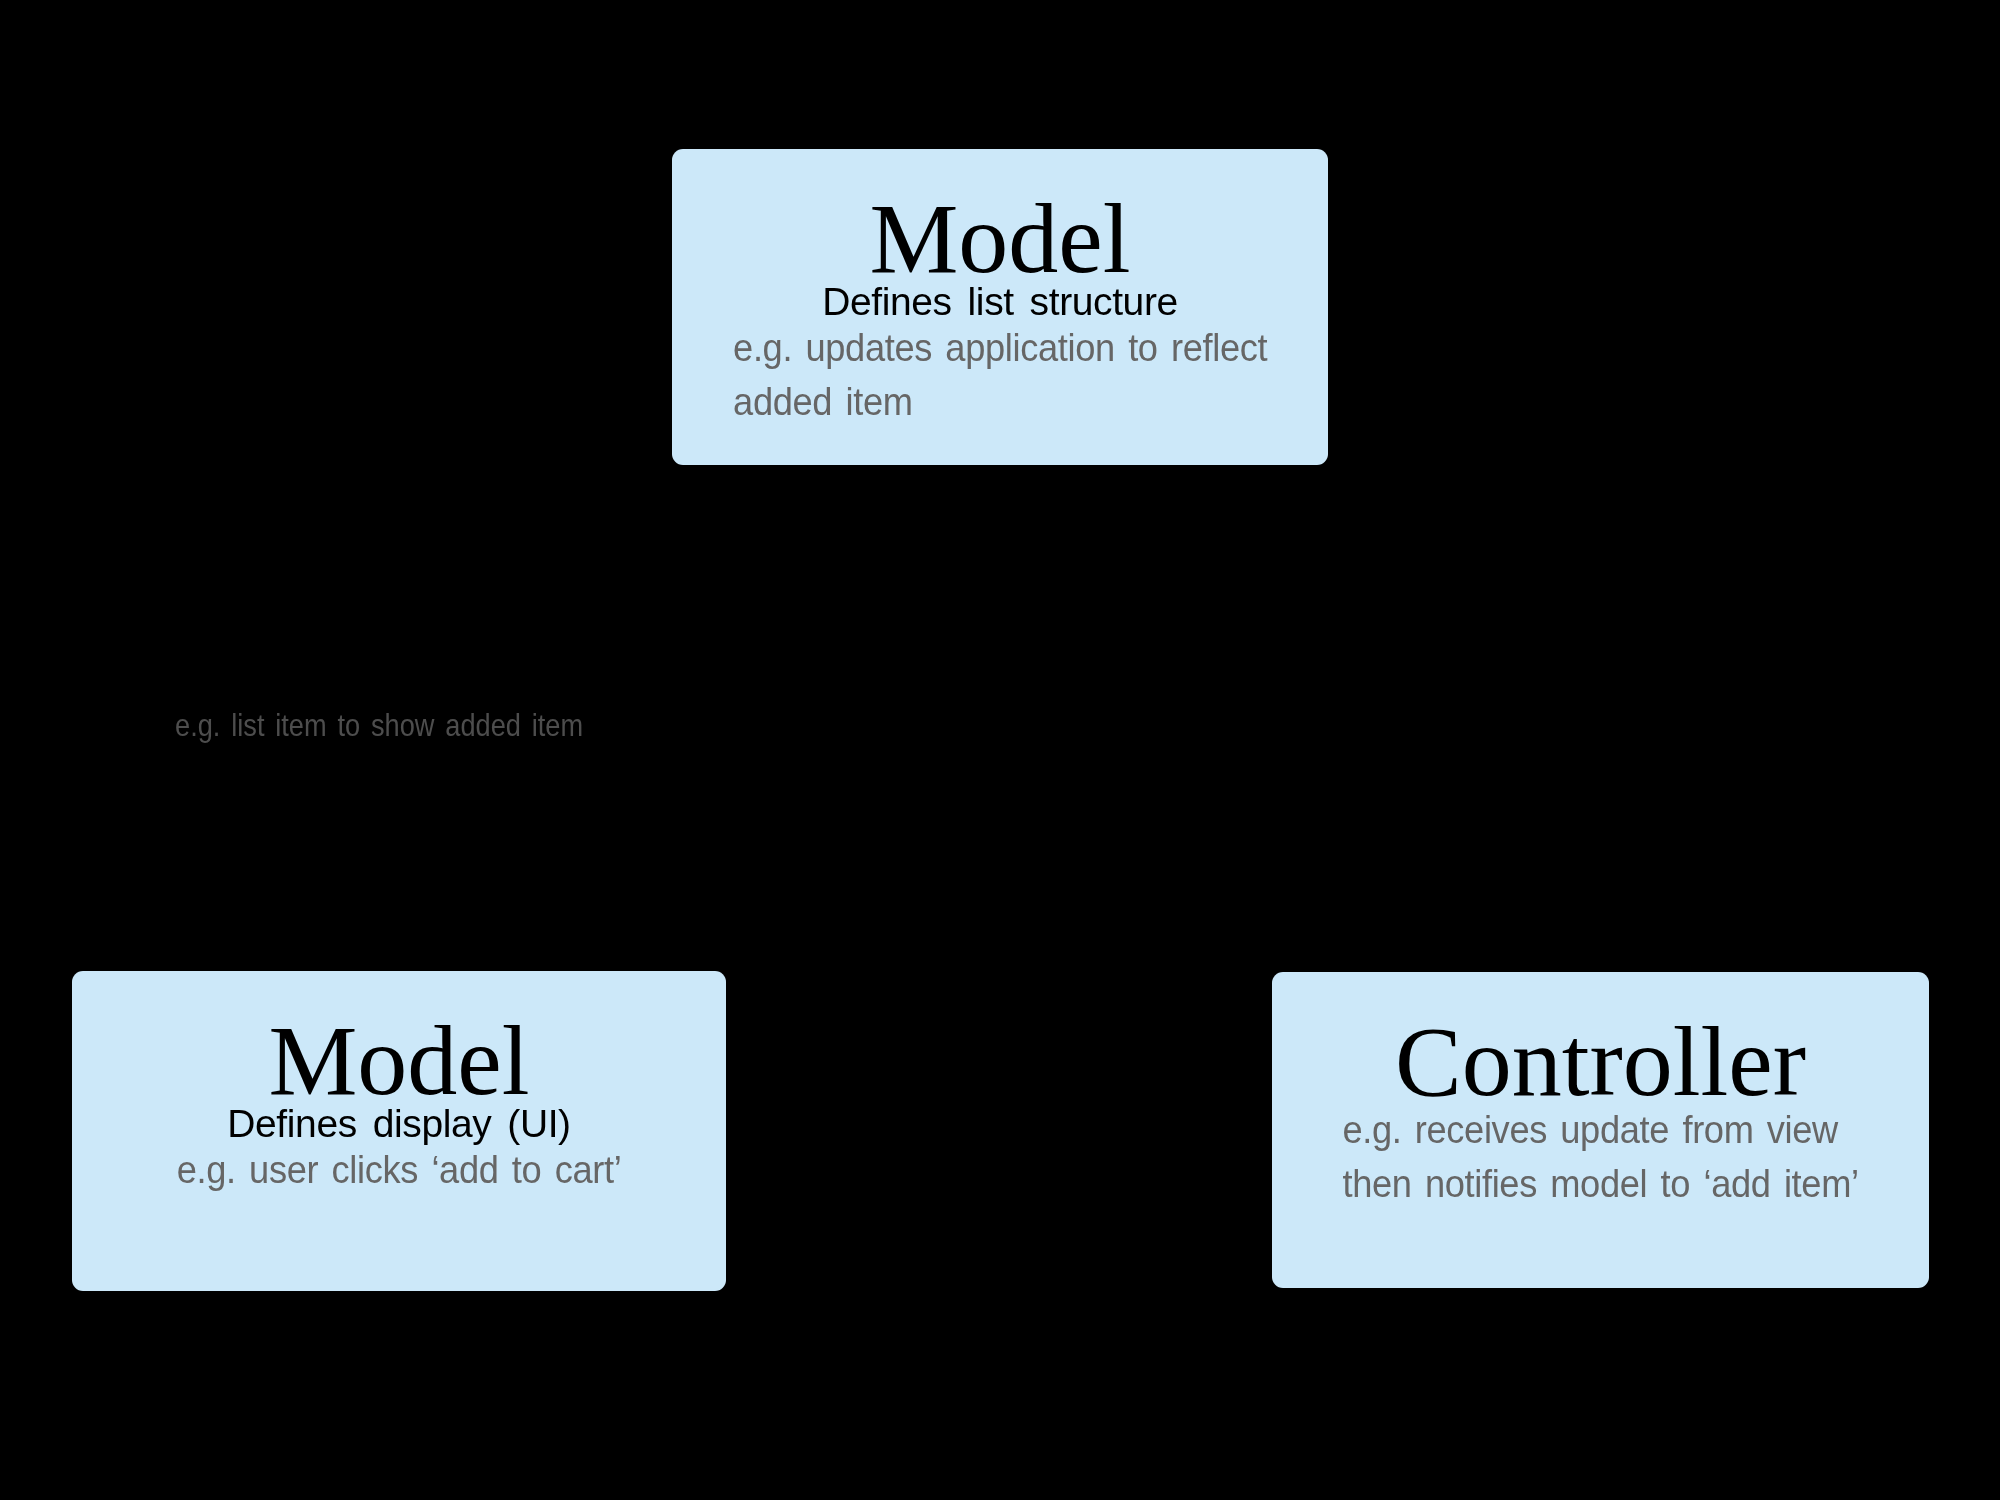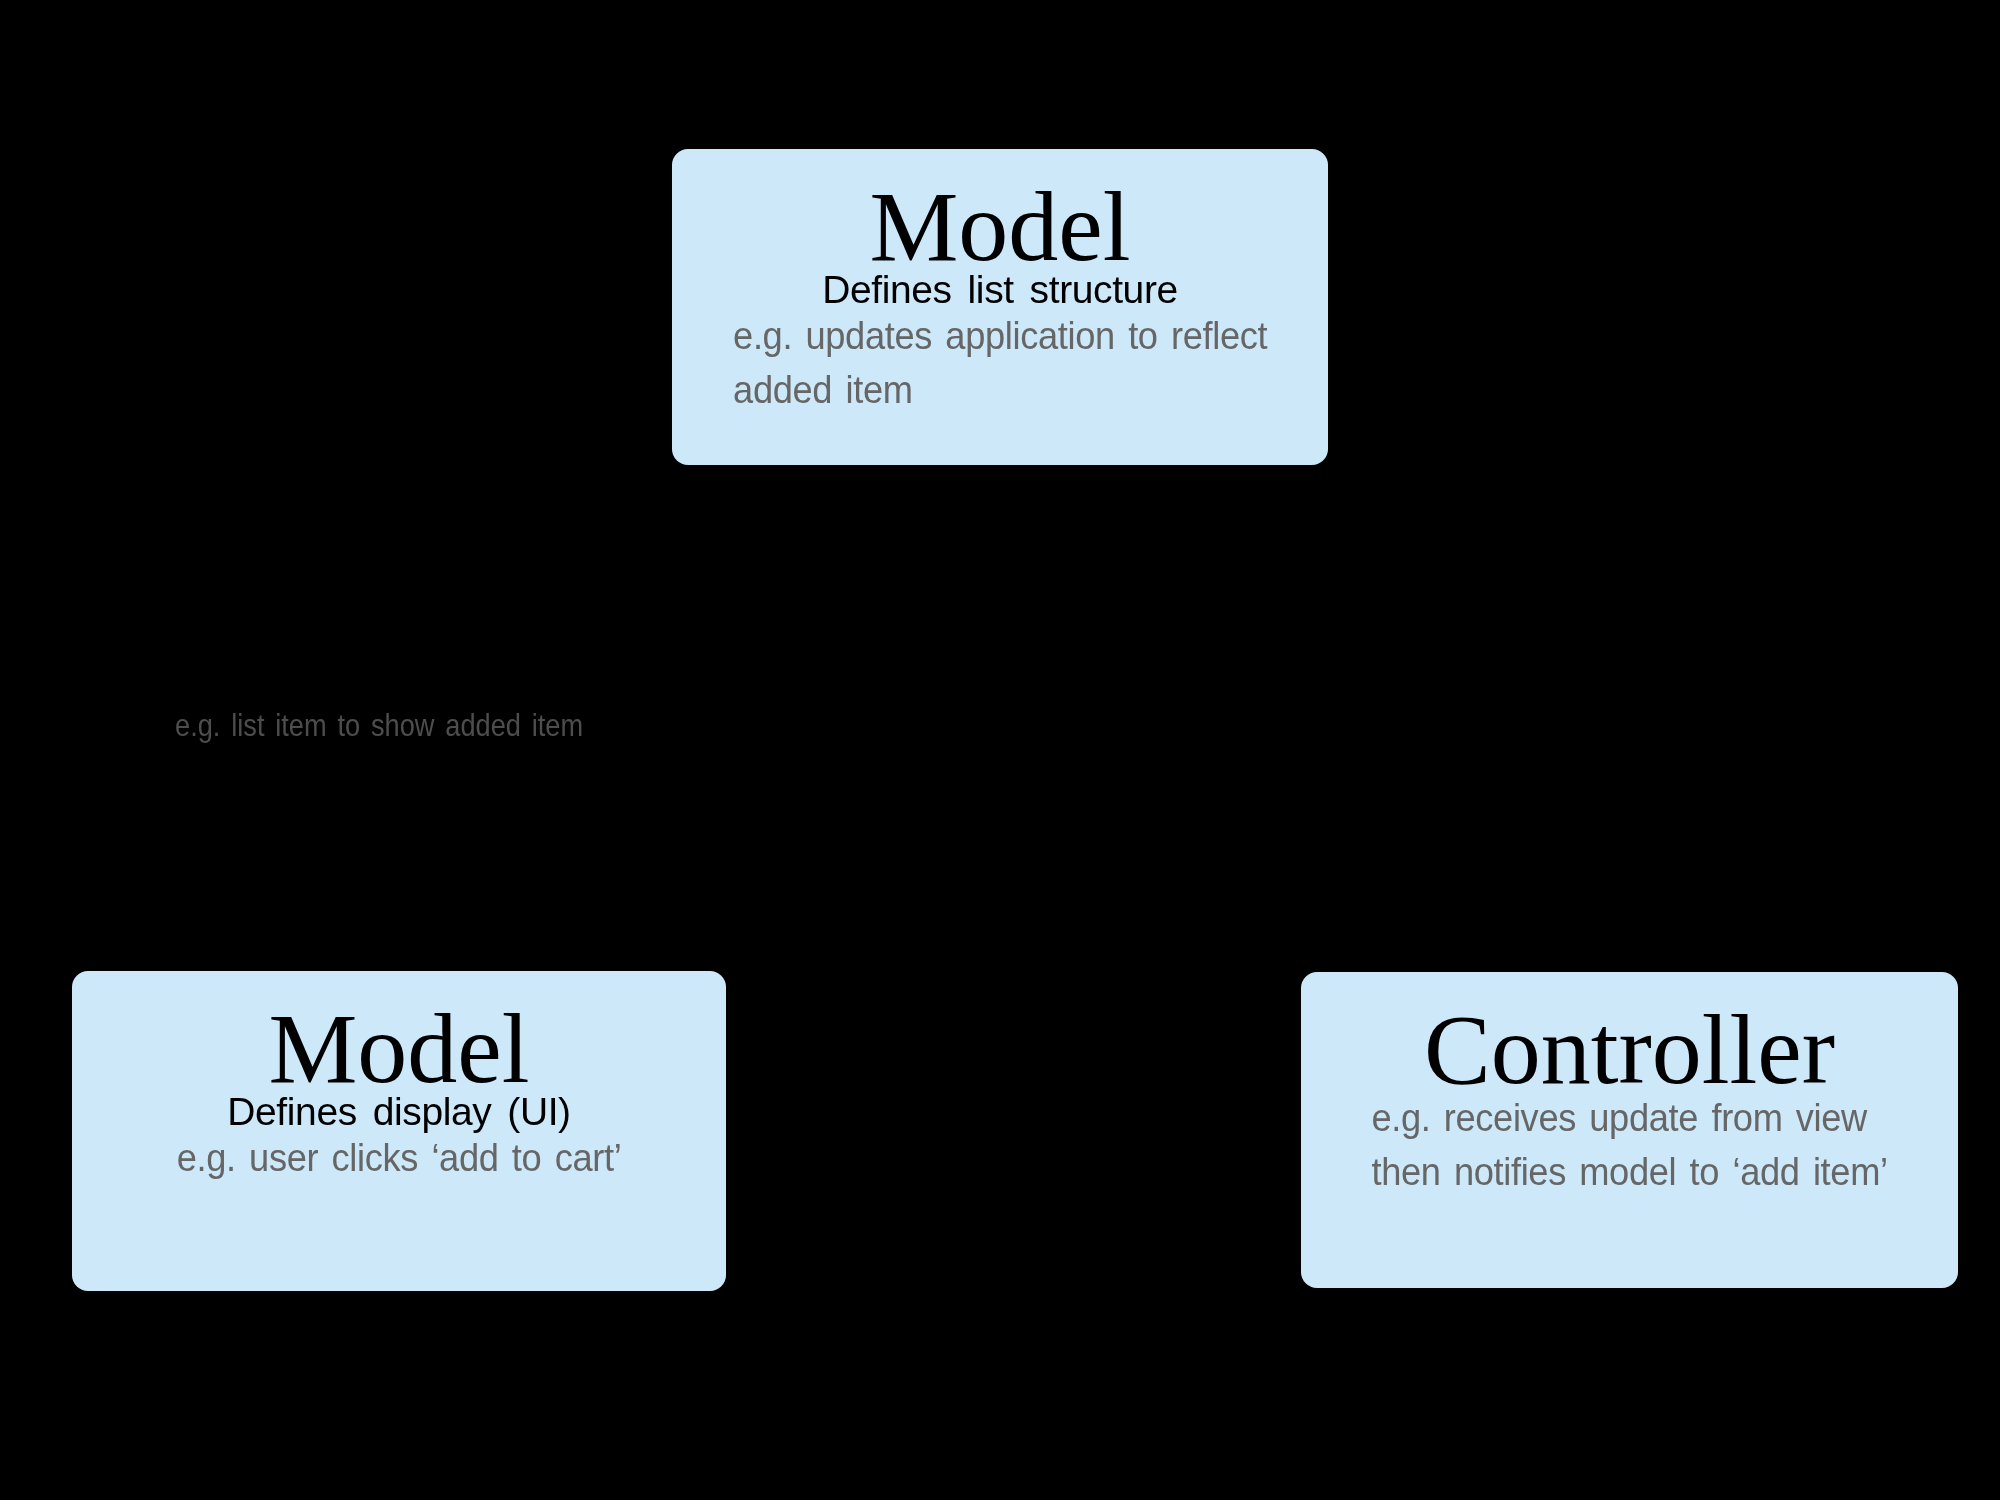--- a/index.html
+++ b/index.html
@@ -11,31 +11,31 @@
     position: relative;
     width: 2000px;
     height: 1500px;
     background: var(--background, #000000);
     overflow: hidden;
     font-family: "Liberation Sans", sans-serif;
   }
   .box {
     position: absolute;
     background: var(--box-fill, #cce8f9);
-    border-radius: 16px;
+    border-radius: 11px;
     box-sizing: border-box;
     display: flex;
     flex-direction: column;
     align-items: center;
-    padding-top: 30px;
+    padding-top: 42px;
     text-align: center;
   }
   .box--model      { left: 672px;  top: 149px; width: 656px; height: 316px; }
   .box--view       { left: 72px;   top: 971px; width: 654px; height: 320px; }
-  .box--controller { left: 1301px; top: 972px; width: 657px; height: 316px; }
+  .box--controller { left: 1272px; top: 972px; width: 657px; height: 316px; }
 
   .box-title {
     font-family: "Liberation Serif", serif;
     font-size: 100px;
     line-height: 0.95;
     font-weight: 400;
     color: var(--title-text, #000000);
     white-space: nowrap;
   }
   .box-subtitle {

